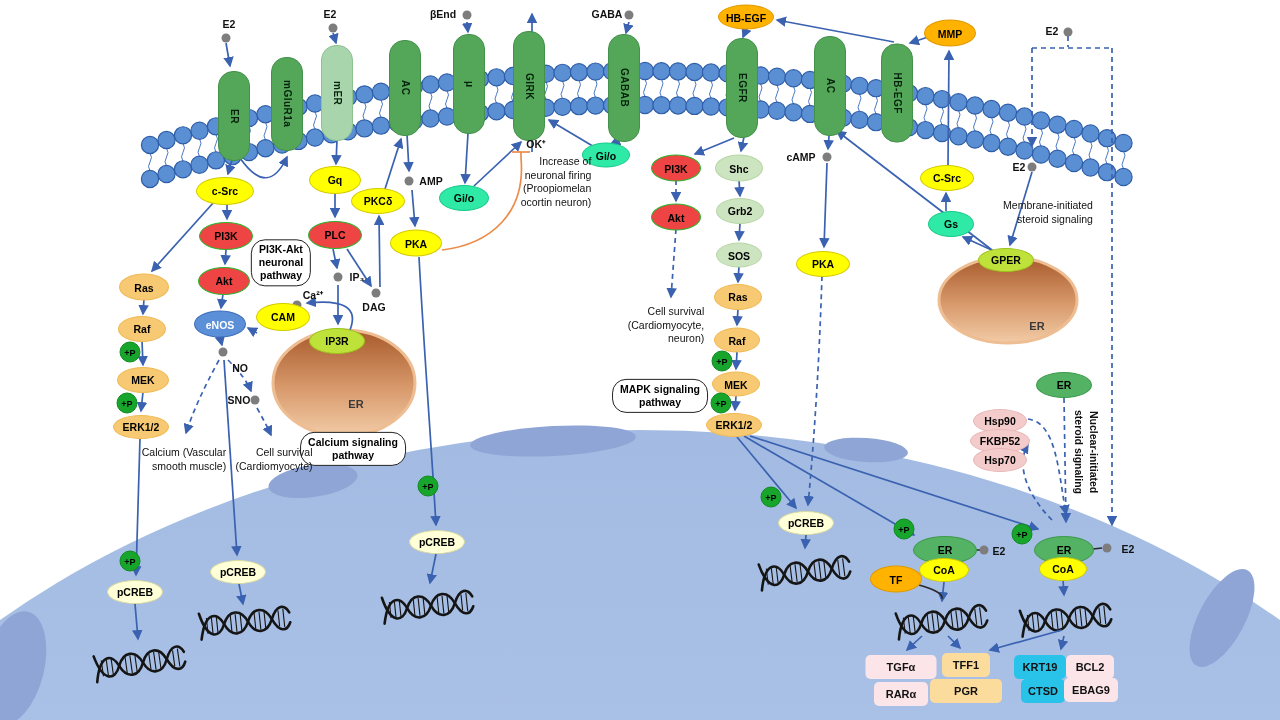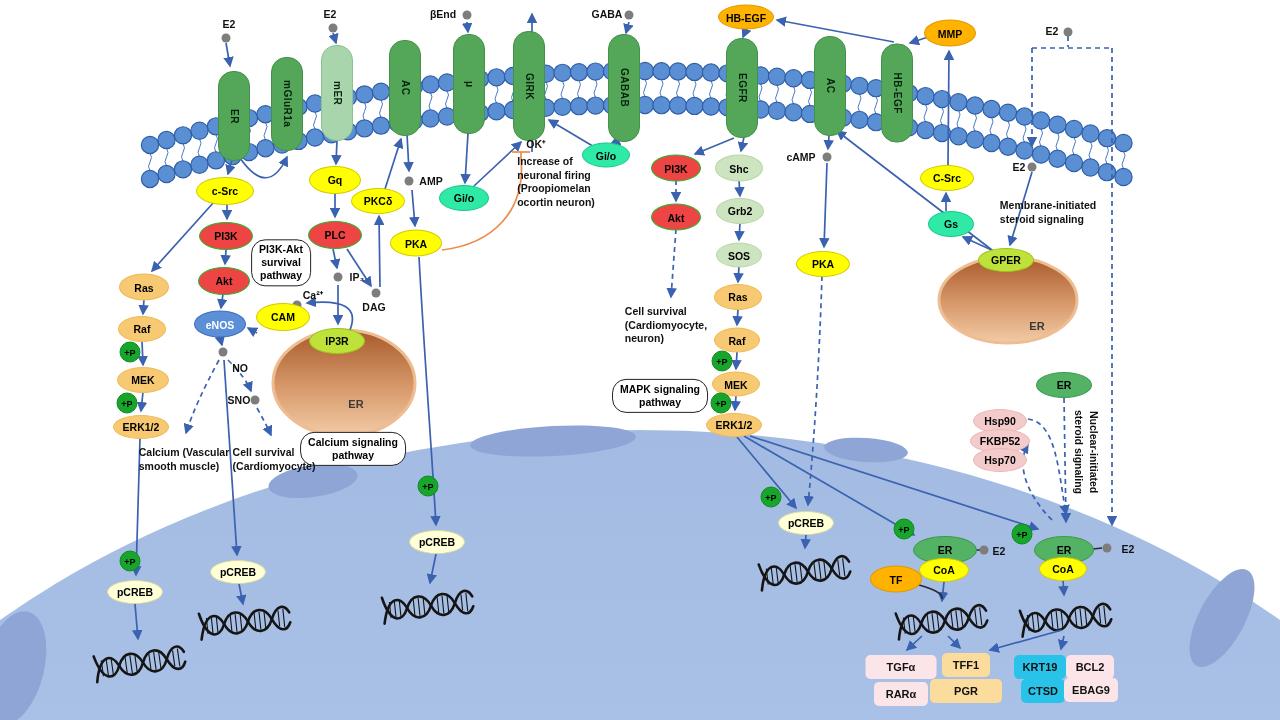--- a/index.html
+++ b/index.html
@@ -16,21 +16,21 @@
   .c-orange{background:#ffb200;border:1px solid #e09a00}
   .c-pink{background:#f4cbcb;border:1px solid #e8b8b8}
   .c-cream{background:#ffffd8;border:1px solid #d9d9a0}
   .c-dgreen{background:#54b264;border:1px solid #3d9a4b}
   .cap{position:absolute;width:30px;transform:translate(-50%,-50%);background:#54a659;border:1px solid #43914a;border-radius:15px;display:flex;align-items:center;justify-content:center}
   .cap span{writing-mode:vertical-rl;font-weight:700;font-size:10px;color:#05230c;letter-spacing:.5px}
   .cap.light{background:#a9d5ac;border-color:#8cc190}
   .pp{position:absolute;transform:translate(-50%,-50%);width:19px;height:19px;border-radius:50%;background:#18a52c;border:1px solid #0f8a20;display:flex;align-items:center;justify-content:center;font-weight:700;font-size:9px;color:#000}
   .dot{position:absolute;transform:translate(-50%,-50%);width:9px;height:9px;border-radius:50%;background:#7d7d7d}
   .tx{position:absolute;transform:translate(-50%,-50%);font-weight:700;font-size:10.5px;color:#111;white-space:nowrap;text-align:center}
-  .txb{position:absolute;transform:translate(-50%,-50%);font-weight:700;font-size:10.5px;color:#111;text-align:left;line-height:1.3;white-space:nowrap}
+  .txb{position:absolute;transform:translate(-50%,-50%);font-weight:400;font-size:10.5px;color:#111;text-align:right;line-height:1.3;white-space:nowrap}
   .txv{position:absolute;transform:translate(-50%,-50%);writing-mode:vertical-rl;font-weight:700;font-size:10.5px;color:#111;text-align:center;line-height:1.45;white-space:nowrap}
   .pb{position:absolute;transform:translate(-50%,-50%);background:#fff;border:1.6px solid #222;border-radius:14px;font-weight:700;font-size:10.5px;color:#000;text-align:center;line-height:1.25;padding:3px 7px;white-space:nowrap}
   .gb{position:absolute;transform:translate(-50%,-50%);border-radius:5px;display:flex;align-items:center;justify-content:center;font-weight:700;font-size:11px;color:#111;height:24px}
   .g-pink{background:#fbe5e8}
   .g-wheat{background:#fbdc9c}
   .g-cyan{background:#29c3ea}
 </style>
 </head>
 <body>
 
@@ -493,21 +493,21 @@
 <div class="pp" style="left:130px;top:561px">+P</div>
 <div class="pp" style="left:428px;top:486px">+P</div>
 <div class="pp" style="left:722px;top:361px">+P</div>
 <div class="pp" style="left:721px;top:403px">+P</div>
 <div class="pp" style="left:771px;top:497px">+P</div>
 <div class="pp" style="left:904px;top:529px">+P</div>
 <div class="pp" style="left:1022px;top:534px">+P</div>
 
 <div class="pb" style="left:281px;top:263px">
   <div>PI3K-Akt</div>
-  <div>survival</div>
+  <div>neuronal</div>
   <div>pathway</div>
 </div>
 <div class="pb" style="left:353px;top:449px">
   <div>Calcium signaling</div>
   <div>pathway</div>
 </div>
 <div class="pb" style="left:660px;top:396px">
   <div>MAPK signaling</div>
   <div>pathway</div>
 </div>

